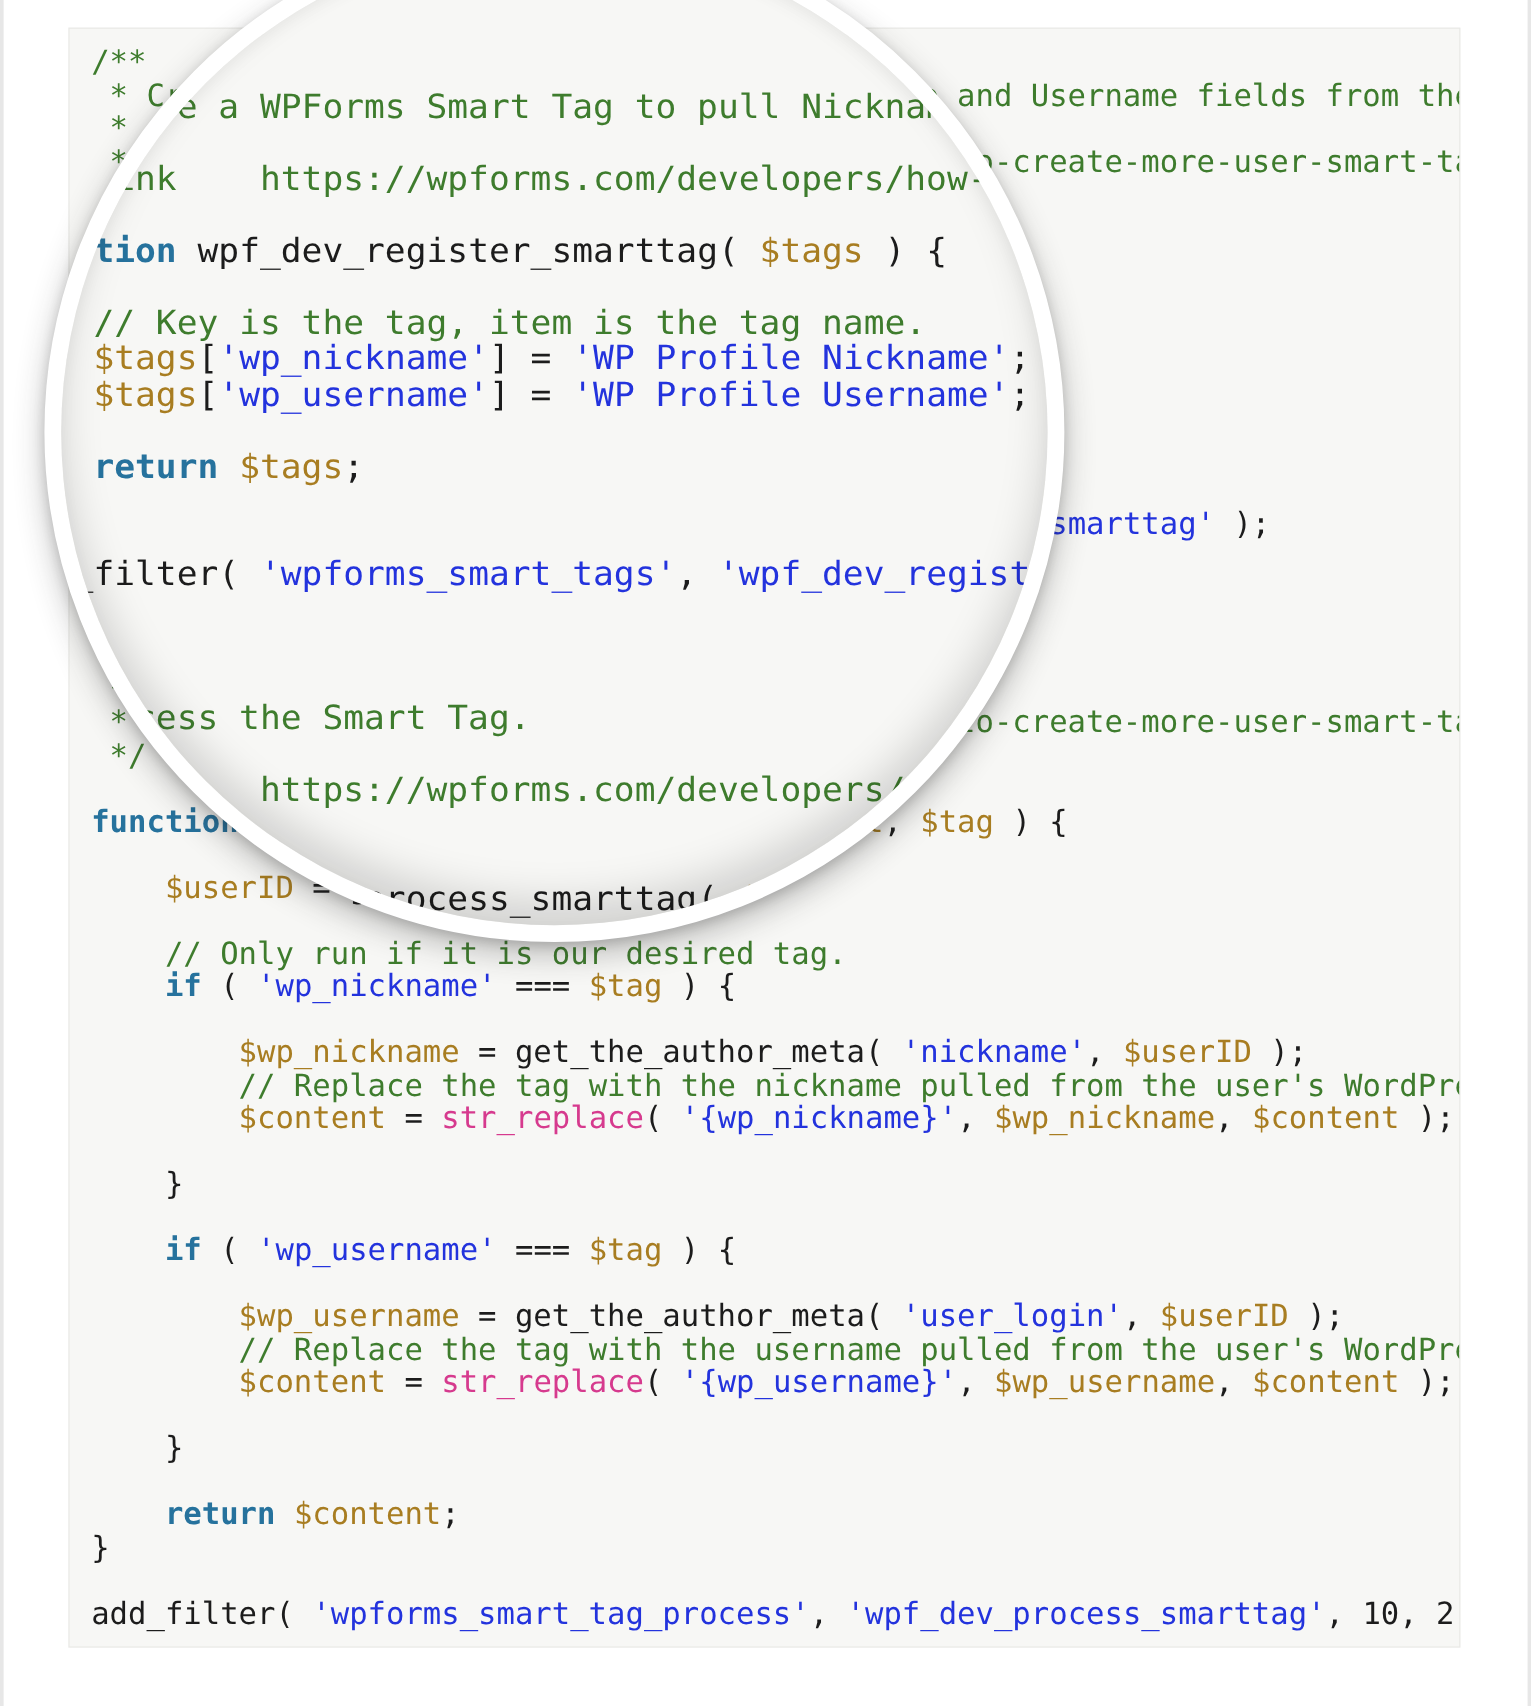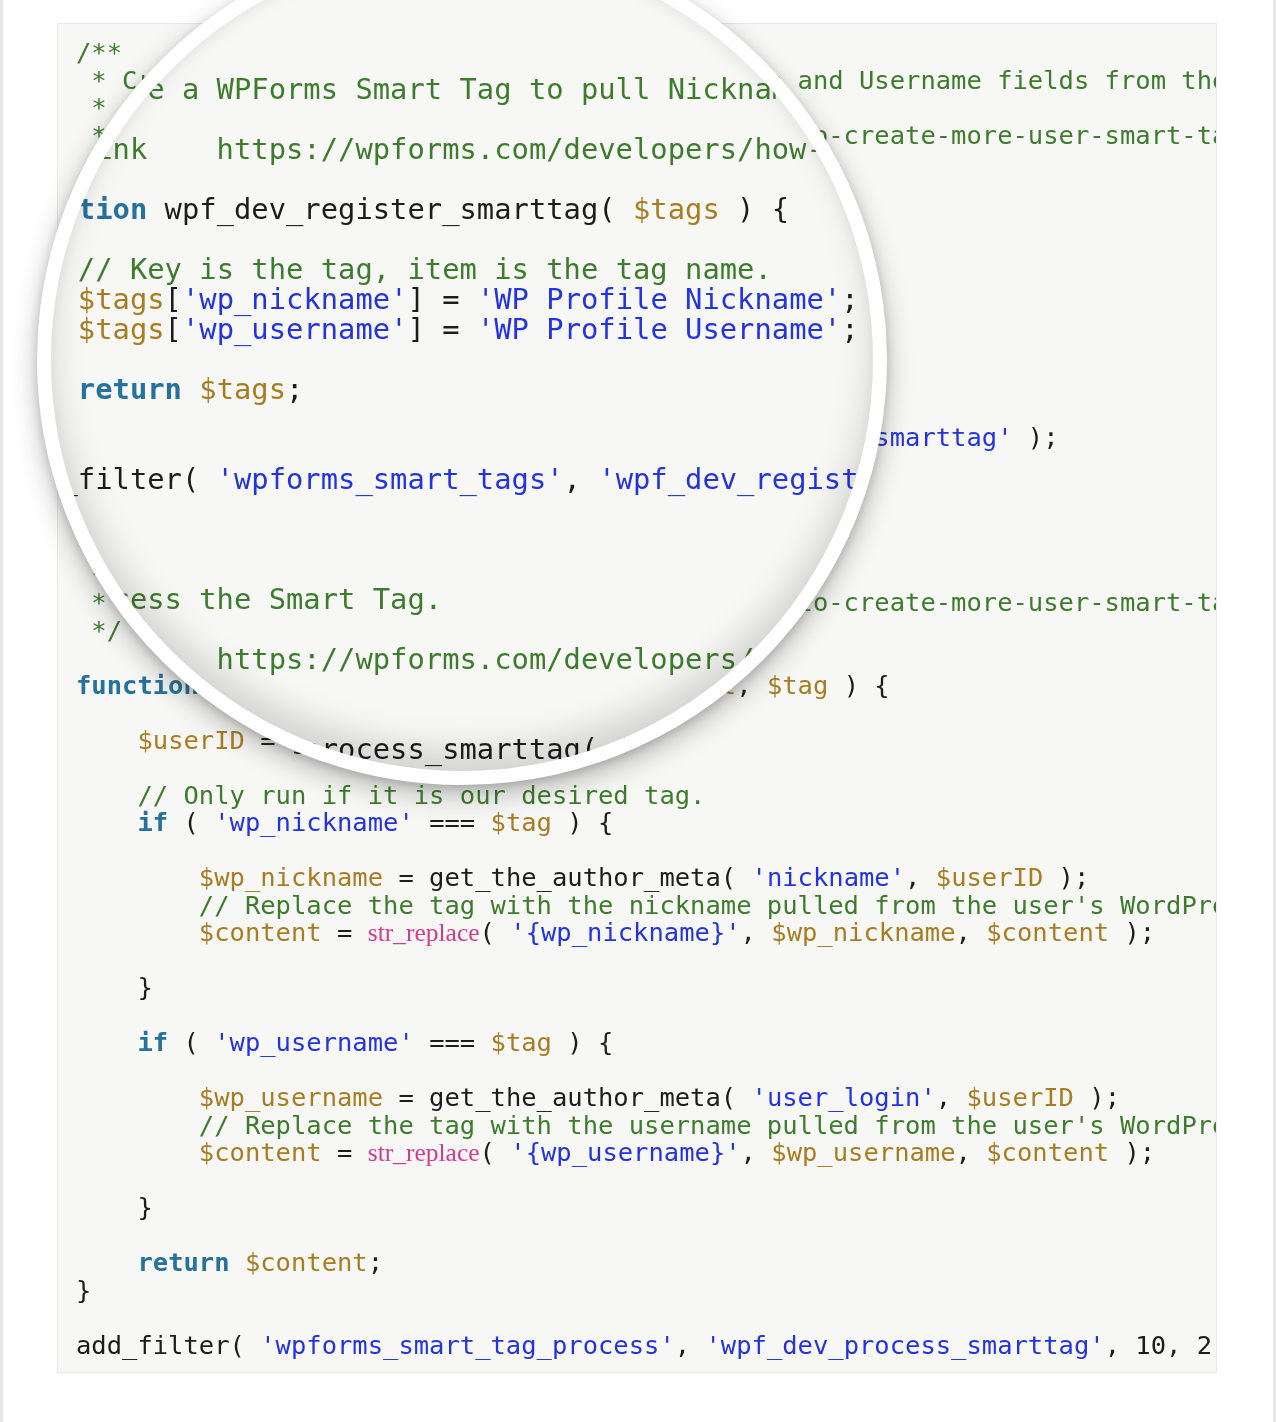--- a/index.html
+++ b/index.html
@@ -27,21 +27,21 @@
     font-family:"DejaVu Sans Mono", "Liberation Mono", monospace;
     font-size:25.5px;
     line-height:27.5px;
     color:var(--pl,#1c1c1c);
   }
   .ln{height:27.5px;white-space:pre;}
   .tk-cm{color:var(--cm,#3e7c2d);}
   .tk-kw{color:var(--kw,#26729d);font-weight:bold;}
   .tk-st{color:var(--st,#2333dd);}
   .tk-vr{color:var(--vr,#a87d21);}
-  .tk-fn{color:var(--fn,#d63a8e);font-family:Liberation Serif, serif;}
+  .tk-fn{color:var(--fn,#d63a8e);}
   .tk-pl{color:var(--pl,#1c1c1c);}
 
   
   .lens{
     position:absolute;left:34px;top:-65px;
     width:850px;height:850px;
     border-radius:50%;
     box-sizing:border-box;
     border:14px solid #ffffff;
     background:#ffffff;

